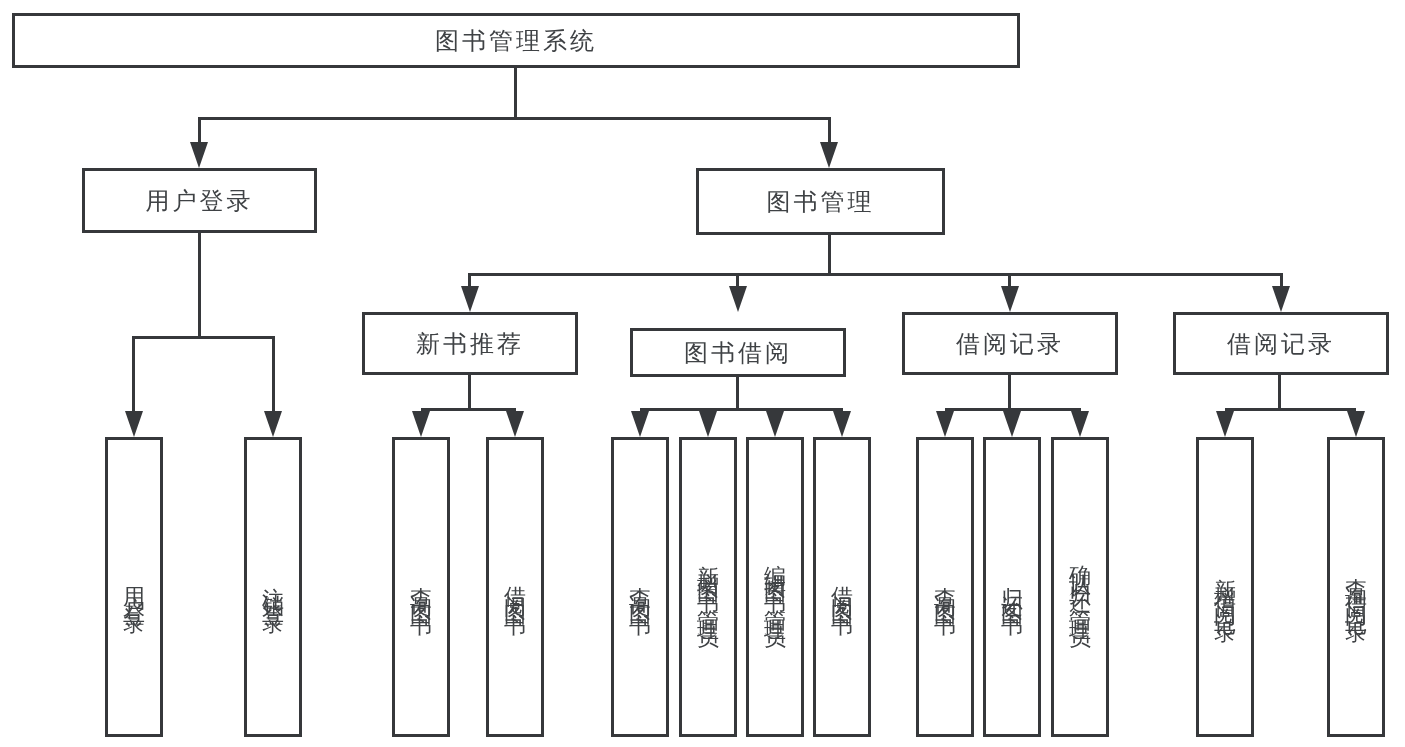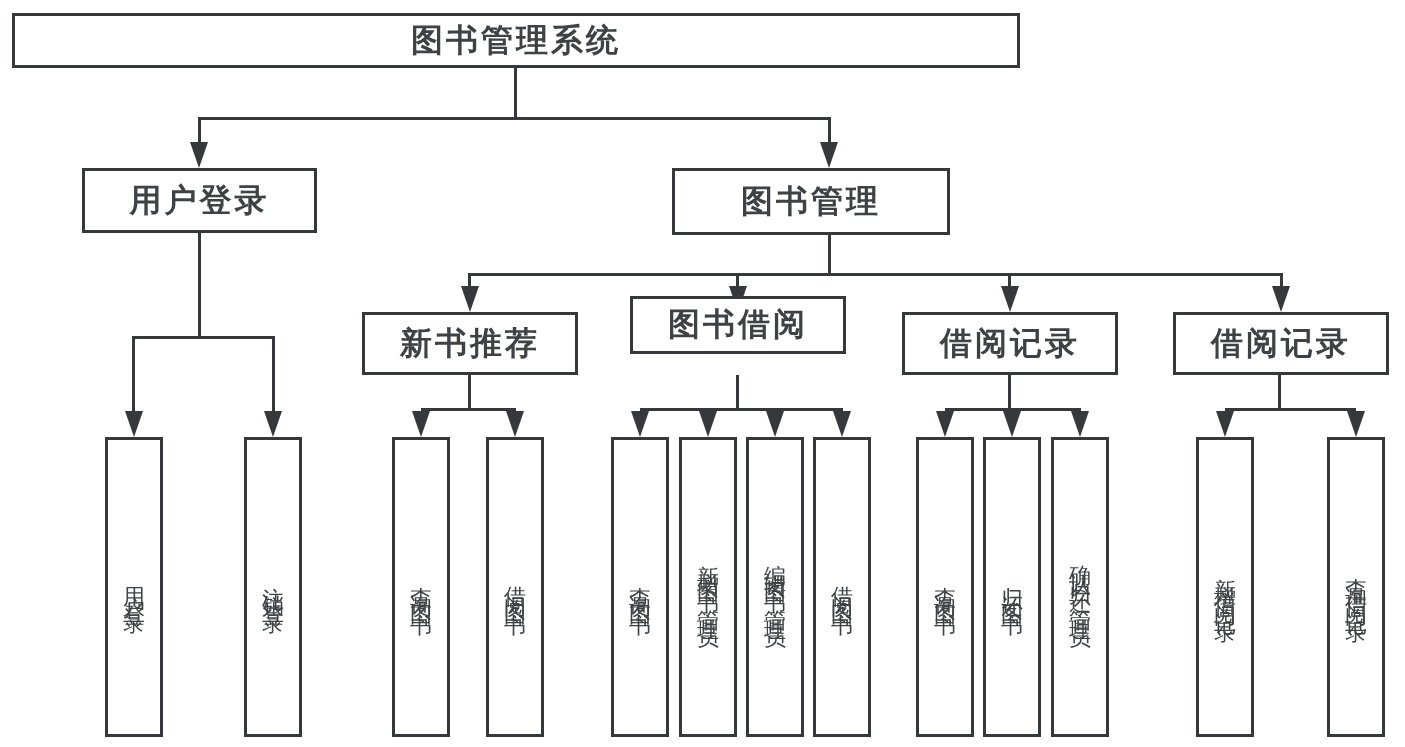--- a/index.html
+++ b/index.html
@@ -14,21 +14,21 @@
   .node {
     position: absolute;
     box-sizing: border-box;
     border: 3px solid var(--line, #36383b);
     background: #ffffff;
     display: flex;
     align-items: center;
     justify-content: center;
     color: var(--text, #3f4245);
   }
-  .node.h { font-size: 32px; letter-spacing: 3px; font-weight: bold; }
+  .node.h { font-size: 24px; letter-spacing: 3px; }
   .vtext {
     writing-mode: vertical-rl;
     text-orientation: mixed;
     line-height: 1;
     letter-spacing: 9px;
     font-size: 22px;
     color: var(--text, #3f4245);
   }
   .vline { position: absolute; width: 3px; background: var(--line, #36383b); }
   .hline { position: absolute; height: 3px; background: var(--line, #36383b); }
@@ -57,42 +57,42 @@
   <div class="node h" style="left:12px;top:13px;width:1008px;height:55px">图书管理系统</div>
 
   <div class="vline" style="left:514px;top:68px;height:52px"></div>
   <div class="hline" style="left:198px;top:117px;width:633px"></div>
   <div class="vline" style="left:198px;top:117px;height:27px"></div>
   <div class="vline" style="left:828px;top:117px;height:27px"></div>
   <div class="arrow" style="left:190px;top:142px"></div>
   <div class="arrow" style="left:820px;top:142px"></div>
 
   <div class="node h" style="left:82px;top:168px;width:235px;height:65px">用户登录</div>
-  <div class="node h" style="left:672px;top:168px;width:278px;height:67px">图书管理</div>
+  <div class="node h" style="left:696px;top:168px;width:249px;height:67px">图书管理</div>
 
   <div class="vline" style="left:198px;top:233px;height:106px"></div>
   <div class="hline" style="left:133px;top:336px;width:142px"></div>
   <div class="vline" style="left:132px;top:336px;height:76px"></div>
   <div class="vline" style="left:272px;top:336px;height:76px"></div>
   <div class="arrow" style="left:125px;top:411px"></div>
   <div class="arrow" style="left:264px;top:411px"></div>
 
   <div class="vline" style="left:828px;top:235px;height:41px"></div>
   <div class="hline" style="left:470px;top:273px;width:812px"></div>
   <div class="vline" style="left:468px;top:273px;height:14px"></div>
   <div class="vline" style="left:736px;top:273px;height:14px"></div>
   <div class="vline" style="left:1008px;top:273px;height:14px"></div>
   <div class="vline" style="left:1280px;top:273px;height:14px"></div>
   <div class="arrow" style="left:461px;top:286px"></div>
   <div class="arrow" style="left:729px;top:286px"></div>
   <div class="arrow" style="left:1001px;top:286px"></div>
   <div class="arrow" style="left:1272px;top:286px"></div>
 
   <div class="node h" style="left:362px;top:312px;width:216px;height:63px">新书推荐</div>
-  <div class="node h" style="left:630px;top:296px;width:216px;height:58px">图书借阅</div>
+  <div class="node h" style="left:630px;top:328px;width:216px;height:49px">图书借阅</div>
   <div class="node h" style="left:902px;top:312px;width:216px;height:63px">借阅记录</div>
   <div class="node h" style="left:1173px;top:312px;width:216px;height:63px">借阅记录</div>
 
   <div class="vline" style="left:468px;top:375px;height:36px"></div>
   <div class="hline" style="left:421px;top:408px;width:95px"></div>
   <div class="arrow" style="left:412px;top:411px"></div>
   <div class="arrow" style="left:506px;top:411px"></div>
 
   <div class="vline" style="left:736px;top:375px;height:36px"></div>
   <div class="hline" style="left:640px;top:408px;width:203px"></div>

